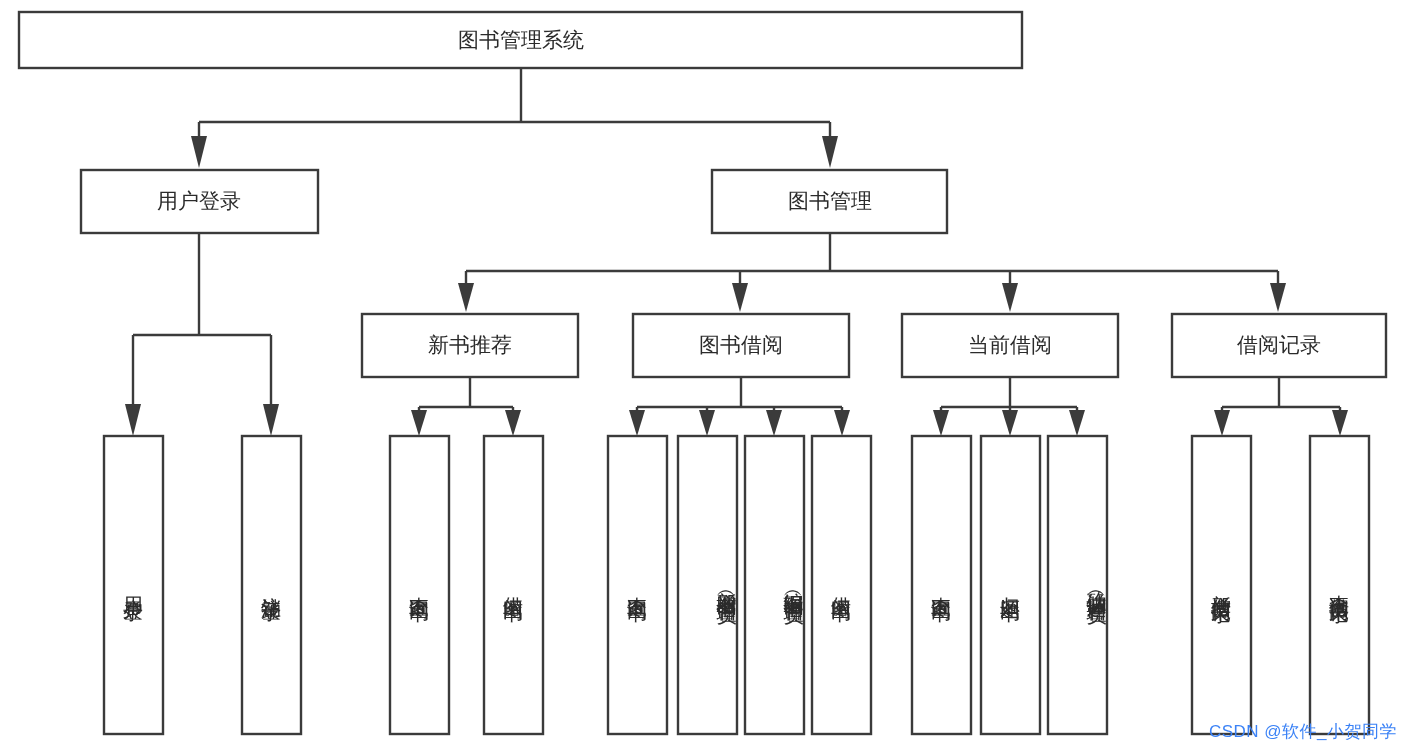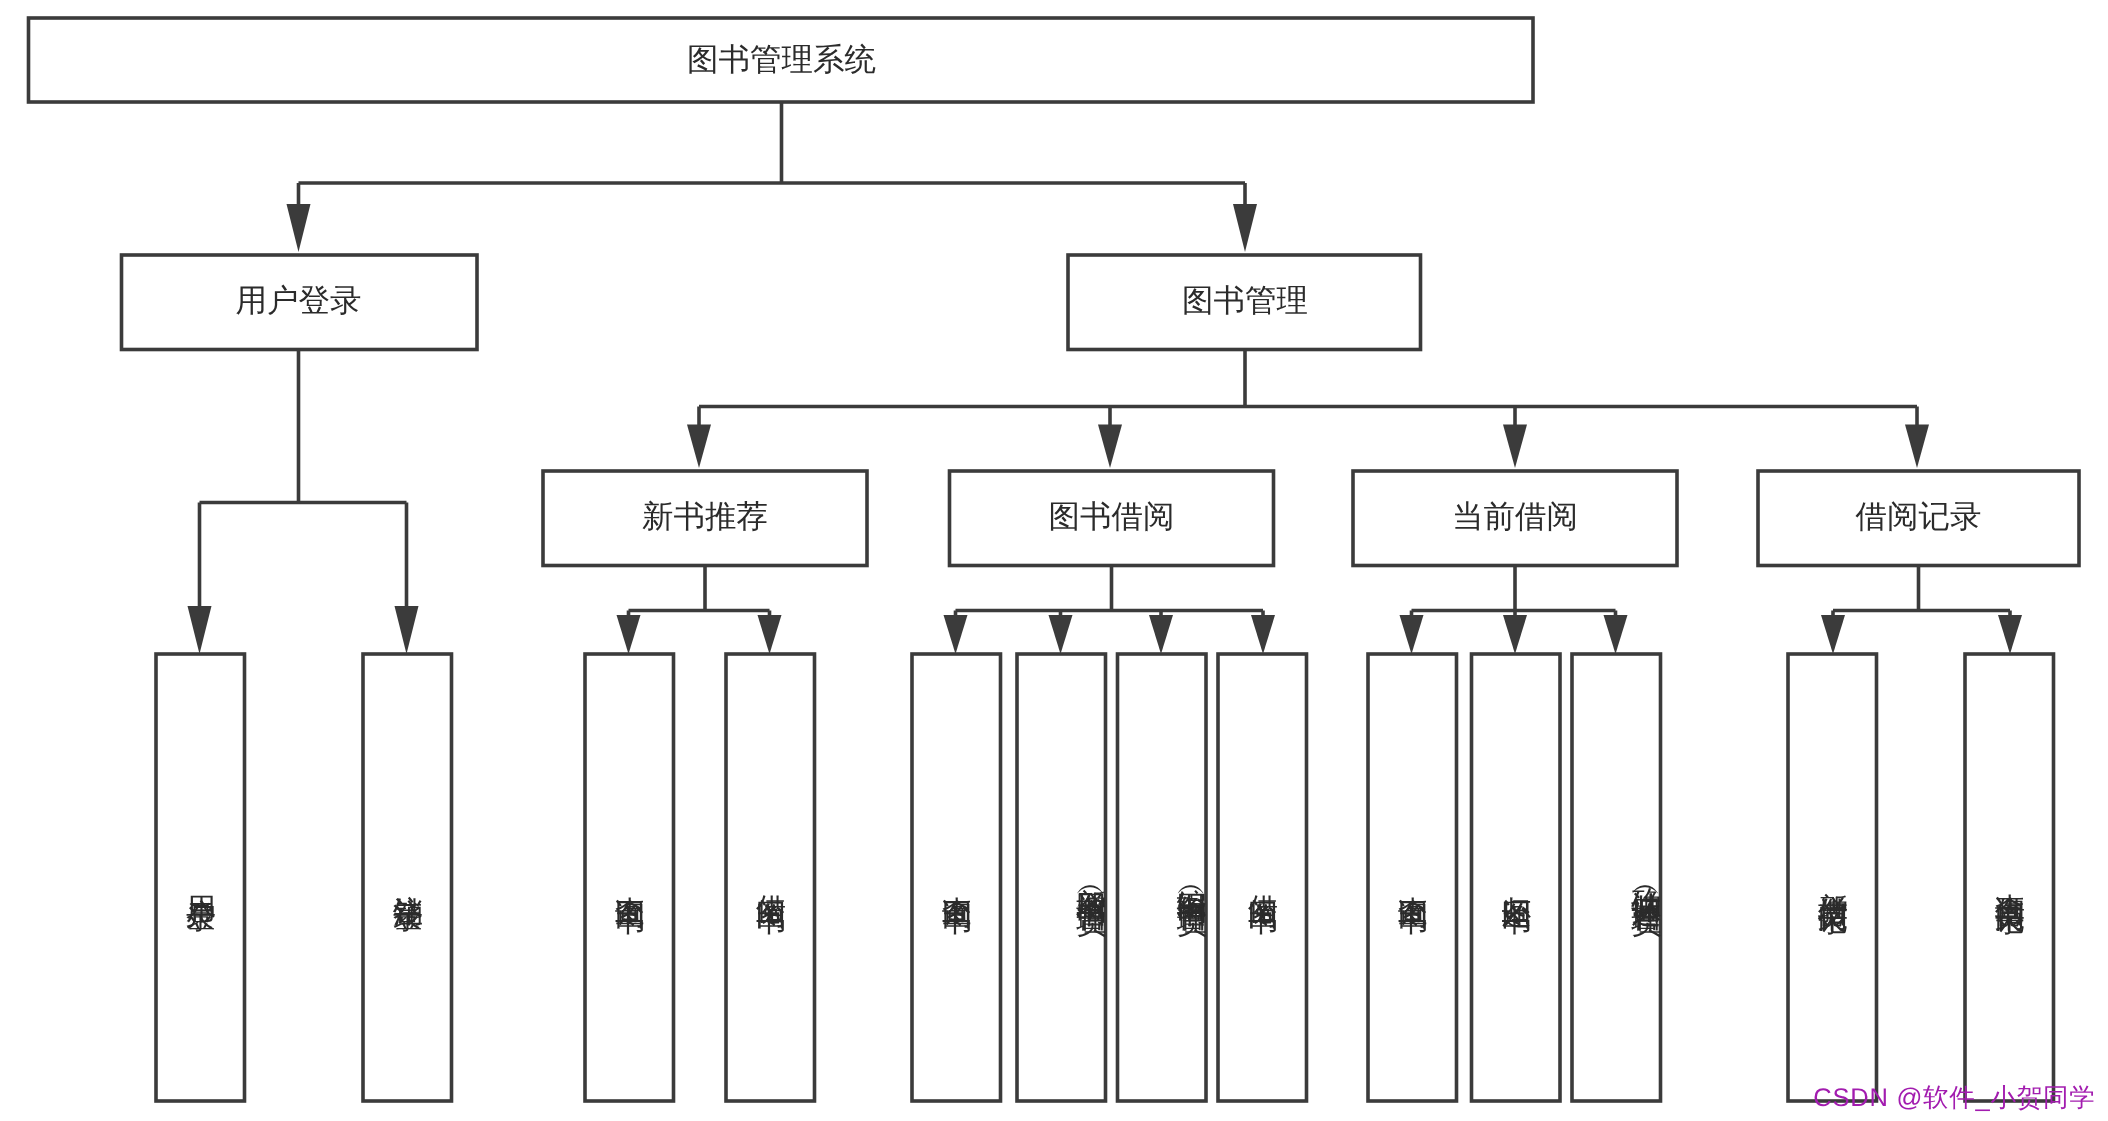--- a/index.html
+++ b/index.html
@@ -11,21 +11,21 @@
   .connector{stroke:#3b3b3b;stroke-width:2.4;fill:none;stroke-linecap:butt;}
   .arrow-head{fill:#3b3b3b;stroke:none;}
   .node-label{fill:#2b2b2b;font-family:"Liberation Sans","DejaVu Sans",sans-serif;
               font-size:21px;text-anchor:middle;dominant-baseline:middle;}
   .node-label.root{font-size:21px;}
   .leaf-label-wrap{position:absolute;display:flex;align-items:center;justify-content:center;
                    writing-mode:vertical-rl;text-orientation:upright;
                    font-size:20px;color:#2b2b2b;letter-spacing:2px;line-height:1.0;
                    font-family:"Liberation Sans","DejaVu Sans",sans-serif;
                    pointer-events:none;white-space:nowrap;}
-  #watermark{position:absolute;right:8px;bottom:4px;font-size:17px;color:#a21caf;
+  #watermark{position:absolute;right:8px;bottom:4px;font-size:17px;color:#3b82f6;
              font-family:"Liberation Sans","DejaVu Sans",sans-serif;letter-spacing:0.5px;}
 </style>
 </head>
 <body>
 
 <div id="diagram-root">
 
   <svg id="tree" viewBox="0 0 1405 747">
 
     <rect class="node-box" x="19" y="12" width="1003" height="56"></rect>

